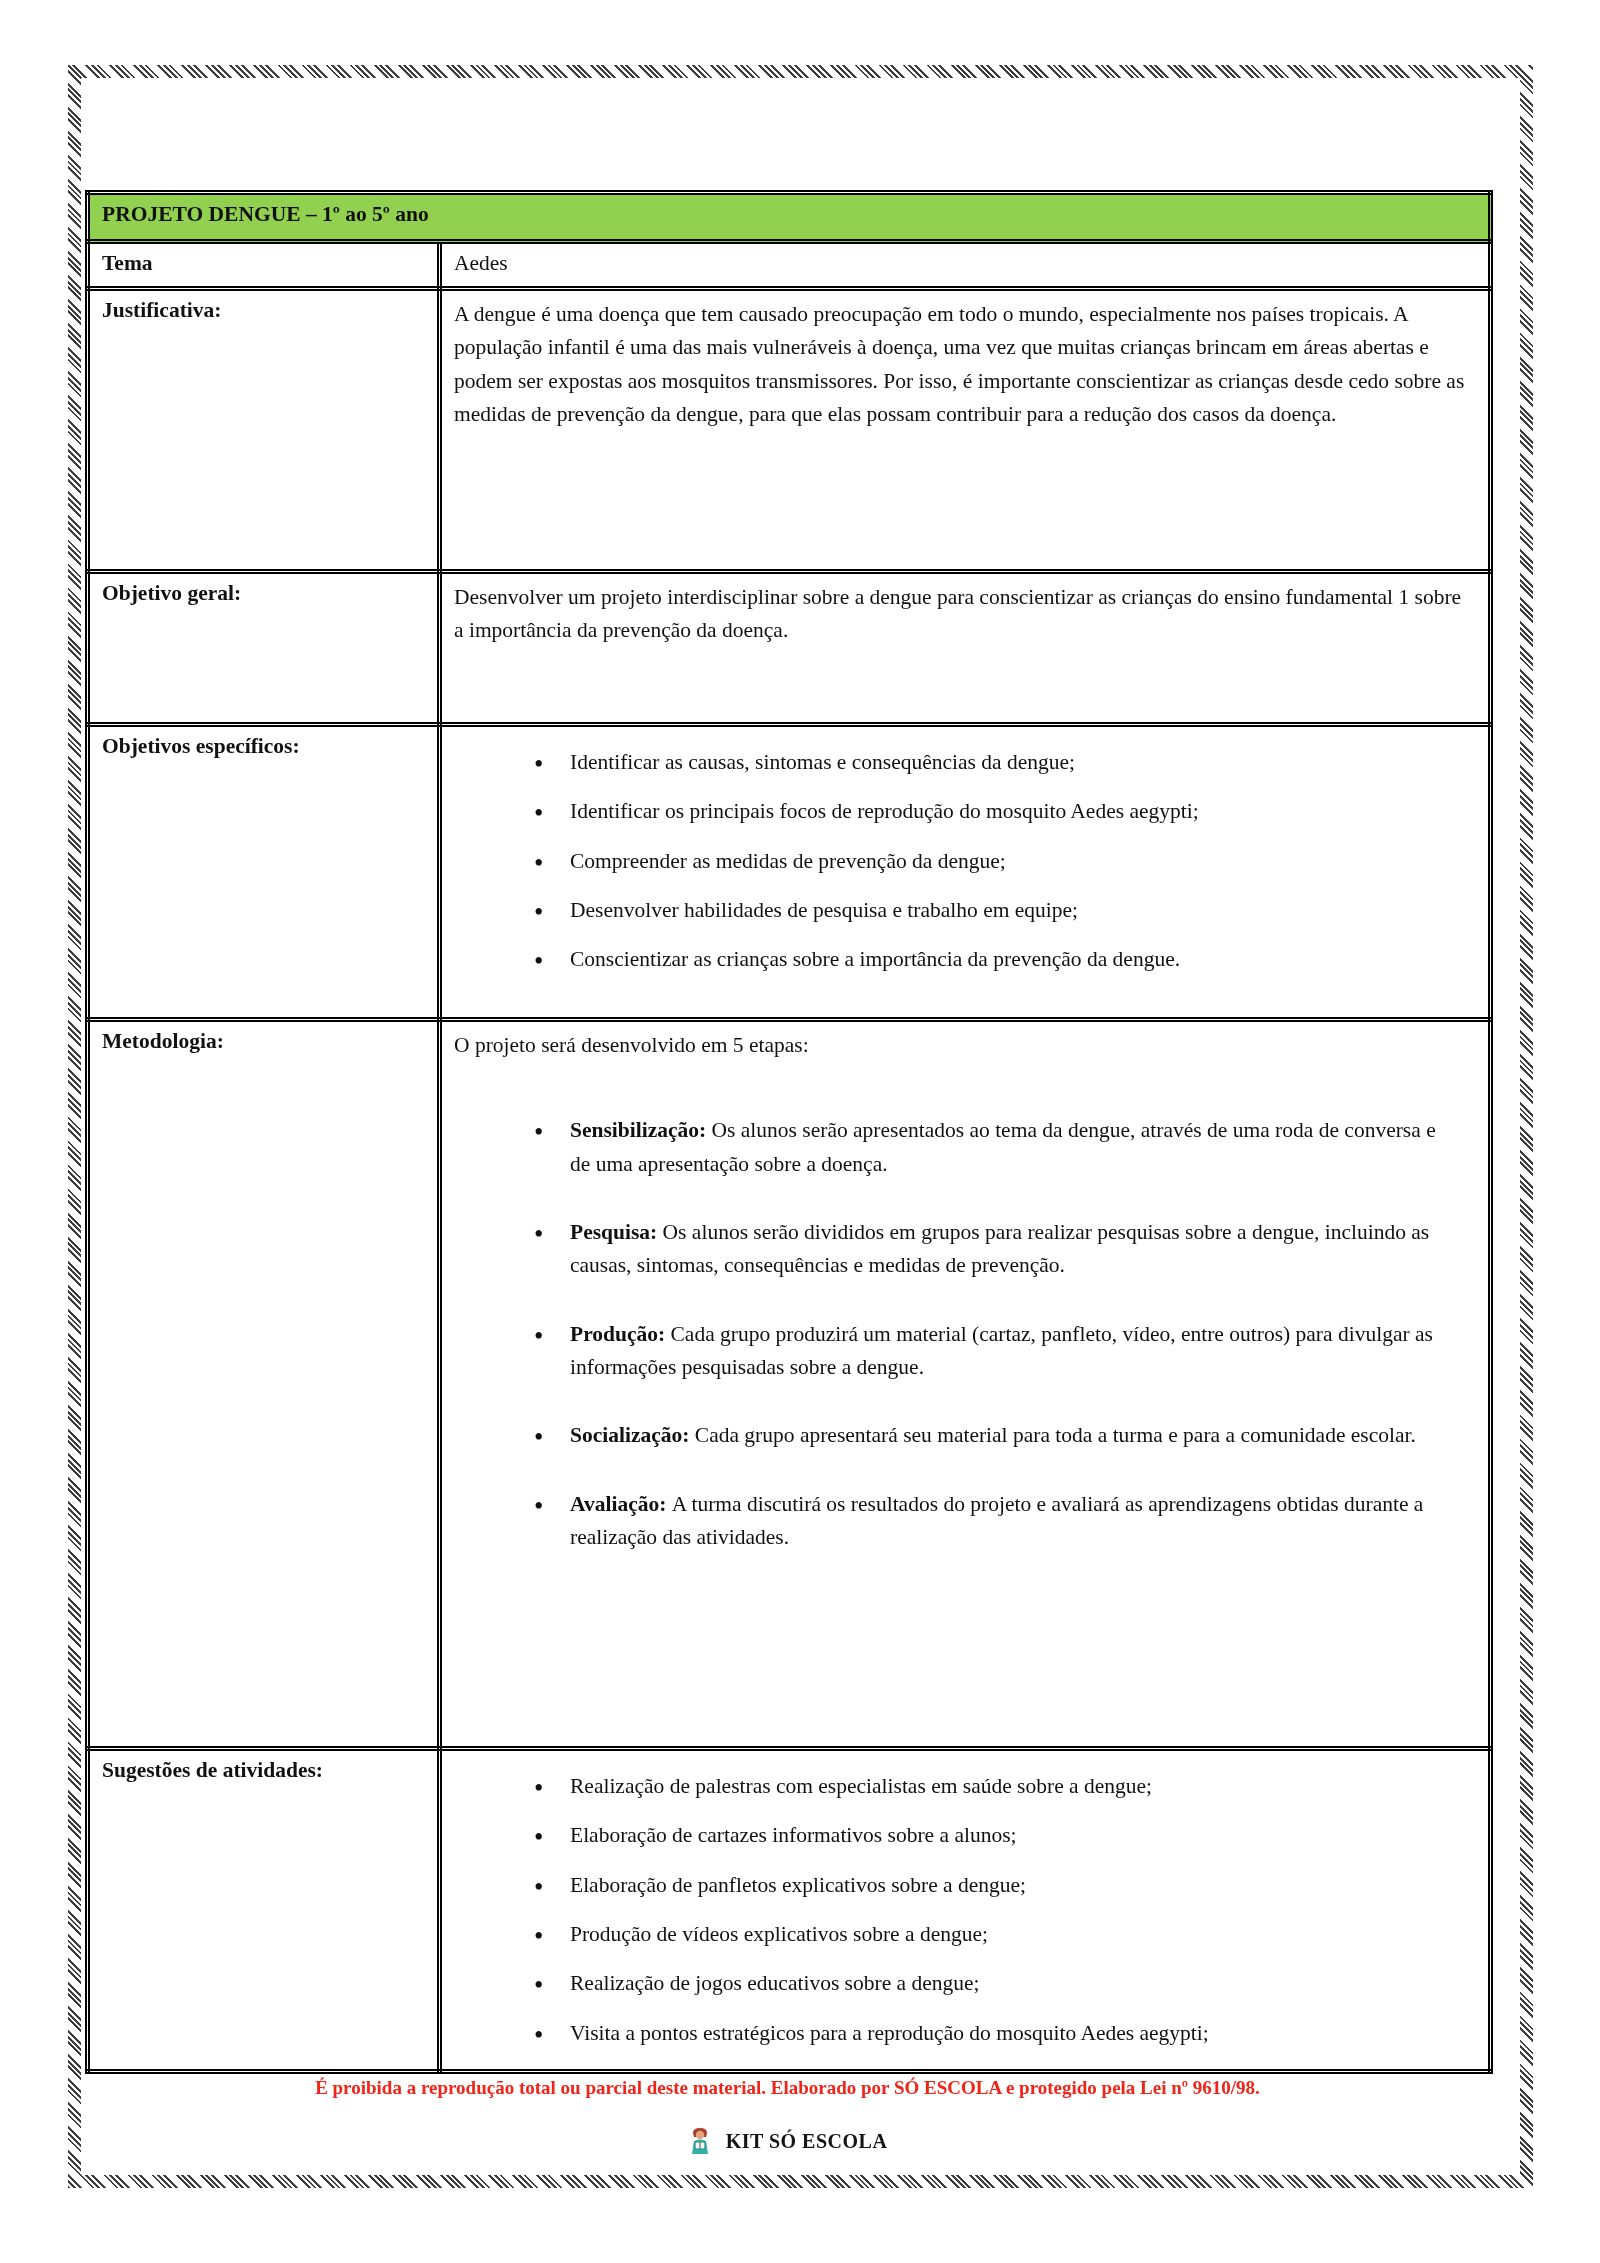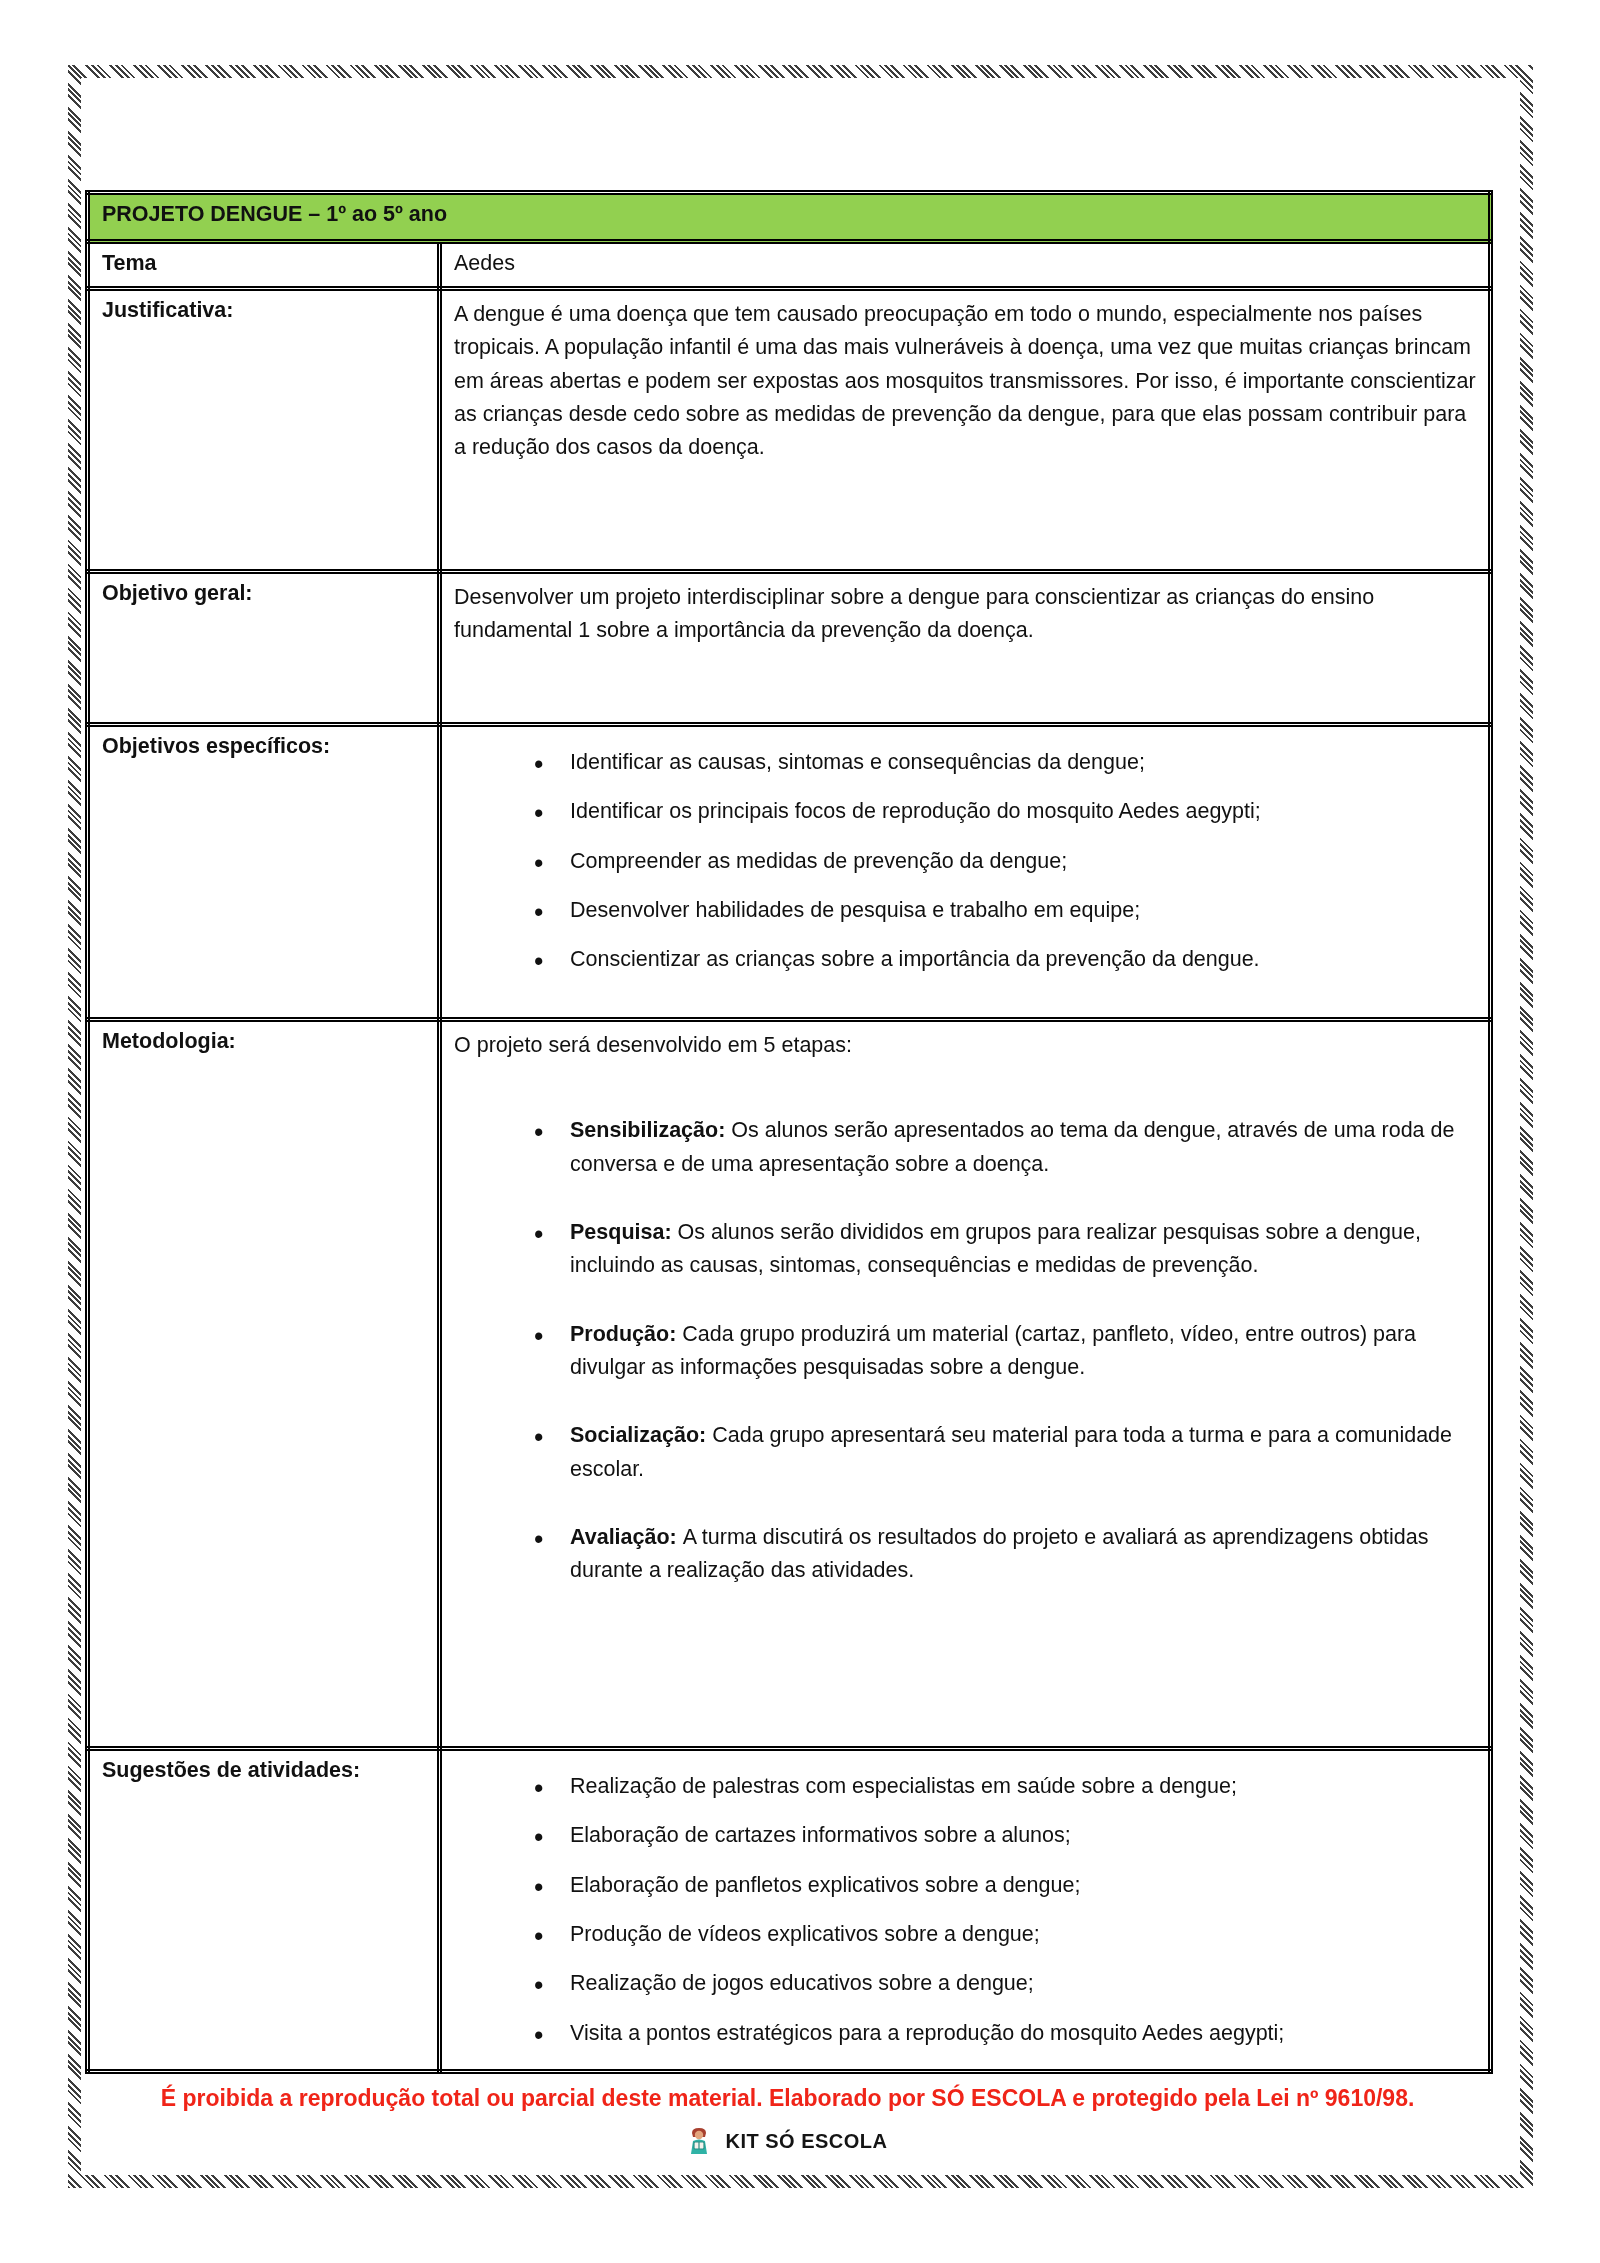--- a/index.html
+++ b/index.html
@@ -1,18 +1,18 @@
 <!DOCTYPE html>
 <html lang="pt"><head>
 <meta charset="utf-8">
 <style>
   html,body{margin:0;padding:0;background:#fff;}
   .page{
     position:relative;width:1600px;height:2263px;background:#fff;
-    font-family:Liberation Sans, sans-serif;color:#111;overflow:hidden;
+    font-family:Liberation Serif, serif;color:#111;overflow:hidden;
   }
   
   .frame{
     position:absolute;left:68px;top:65px;width:1465px;height:2123px;
     box-sizing:border-box;padding:13px;
     background:repeating-linear-gradient(45deg,
       #3d3d3d 0 2px,#fff 2px 4px,
       #3d3d3d 4px 6px,#fff 6px 8px,
       #3d3d3d 8px 10px,#fff 10px 17px);
   }
@@ -45,21 +45,21 @@
   td.content p{margin:4px 0 0 0;}
   ul.bullets{list-style:none;margin:4px 0 0 0;padding:0 0 0 100px;}
   ul.bullets li{position:relative;margin:16px;}
   ul.bullets li::before{
     content:"\2022";position:absolute;left:-36px;top:-2px;font-size:1.25em;
   }
   ul.met-list{margin-top:52px;}
   ul.met-list li{margin-bottom:35px;}
   ul.met-list li:last-child{margin-bottom:0;}
   .footer{position:absolute;left:0;right:26px;bottom:16px;text-align:center;}
-  .footer .notice{margin:3px;font-size:23px;font-weight:bold;}
+  .footer .notice{margin:16px;font-size:19px;font-weight:bold;}
   .brand{
     display:inline-flex;align-items:center;gap:14px;margin-top:12px;
     font-size:20px;font-weight:bold;letter-spacing:.5px;color:#141414;
   }
   .brand svg{display:block;}
 </style>
 </head>
 <body>
 
 <div class="page">

